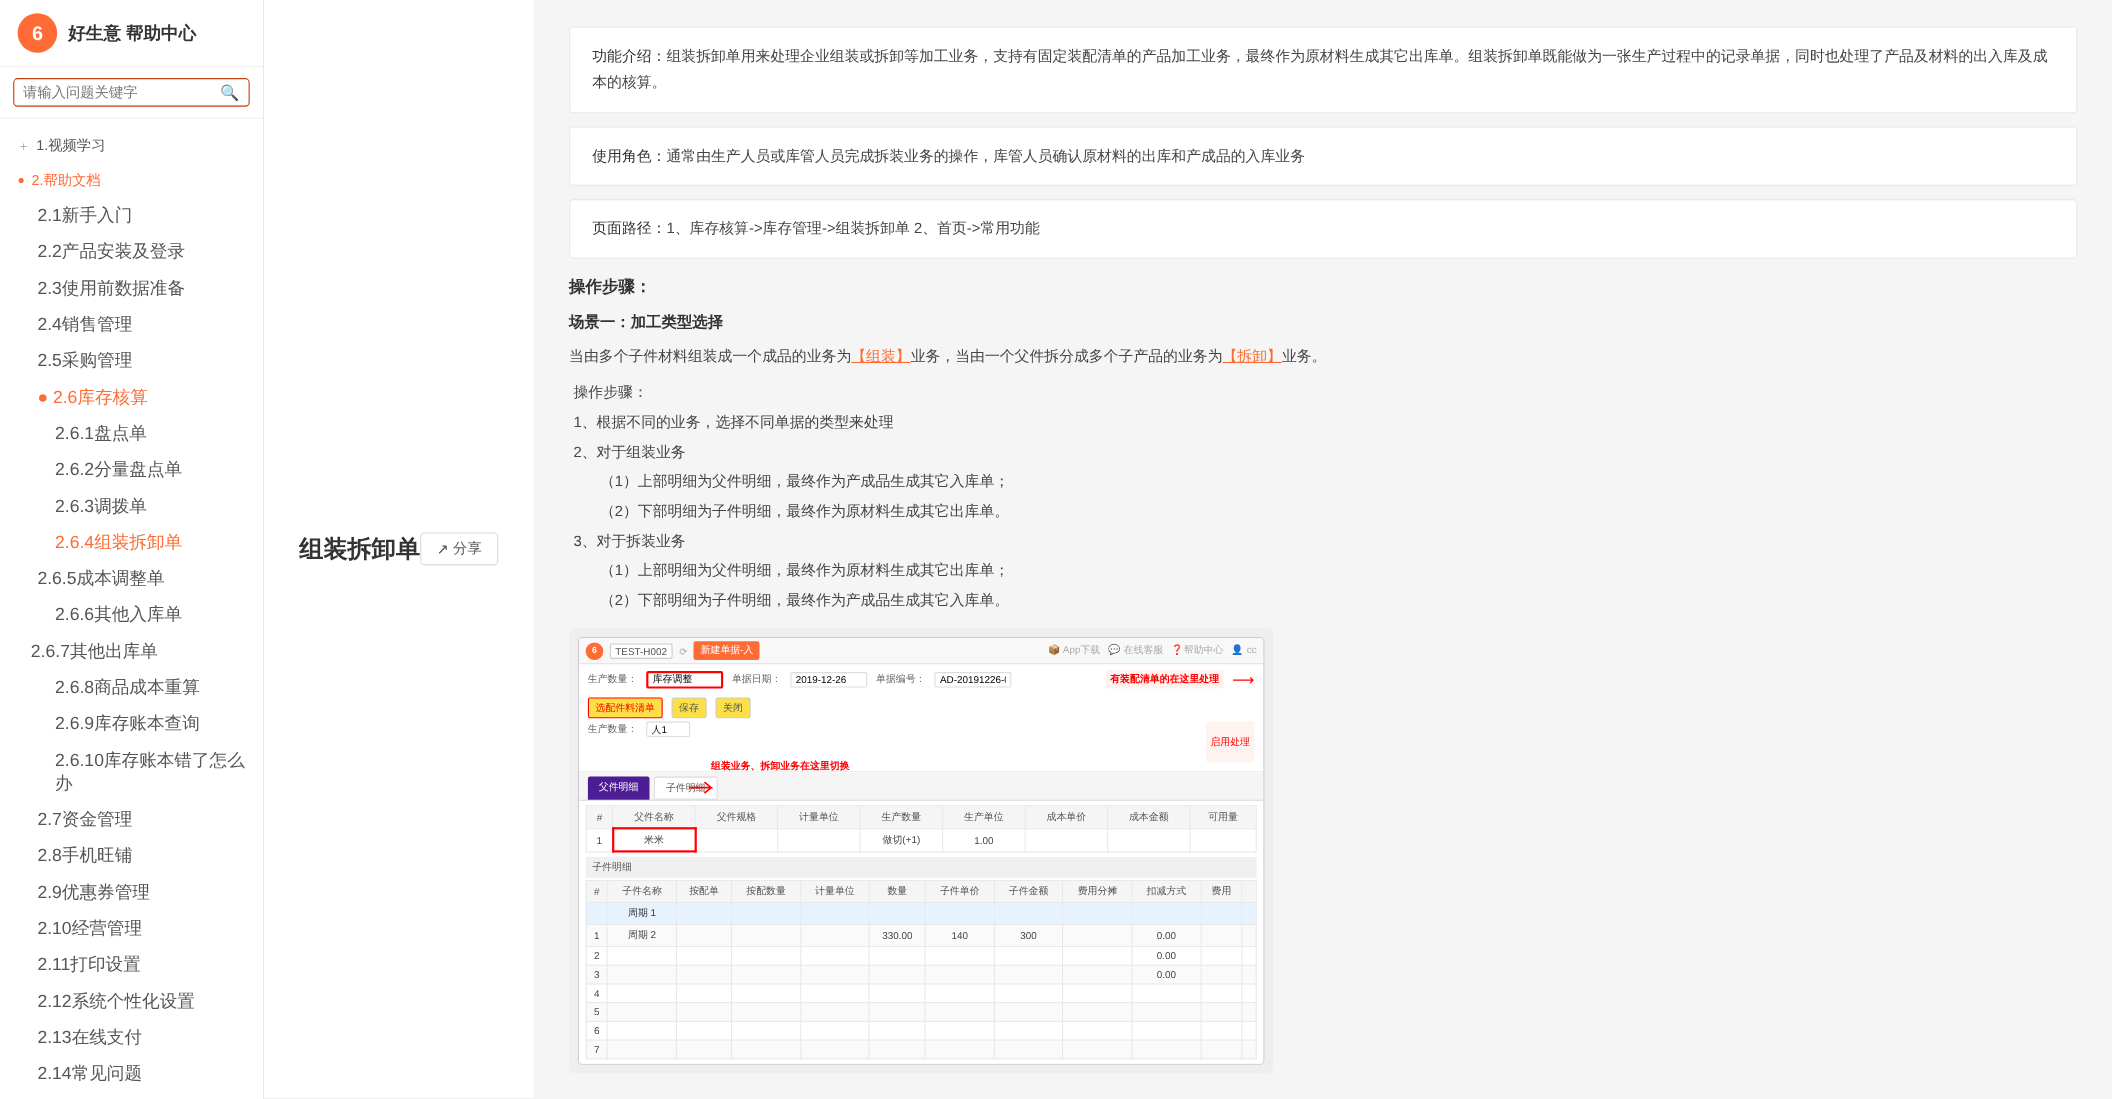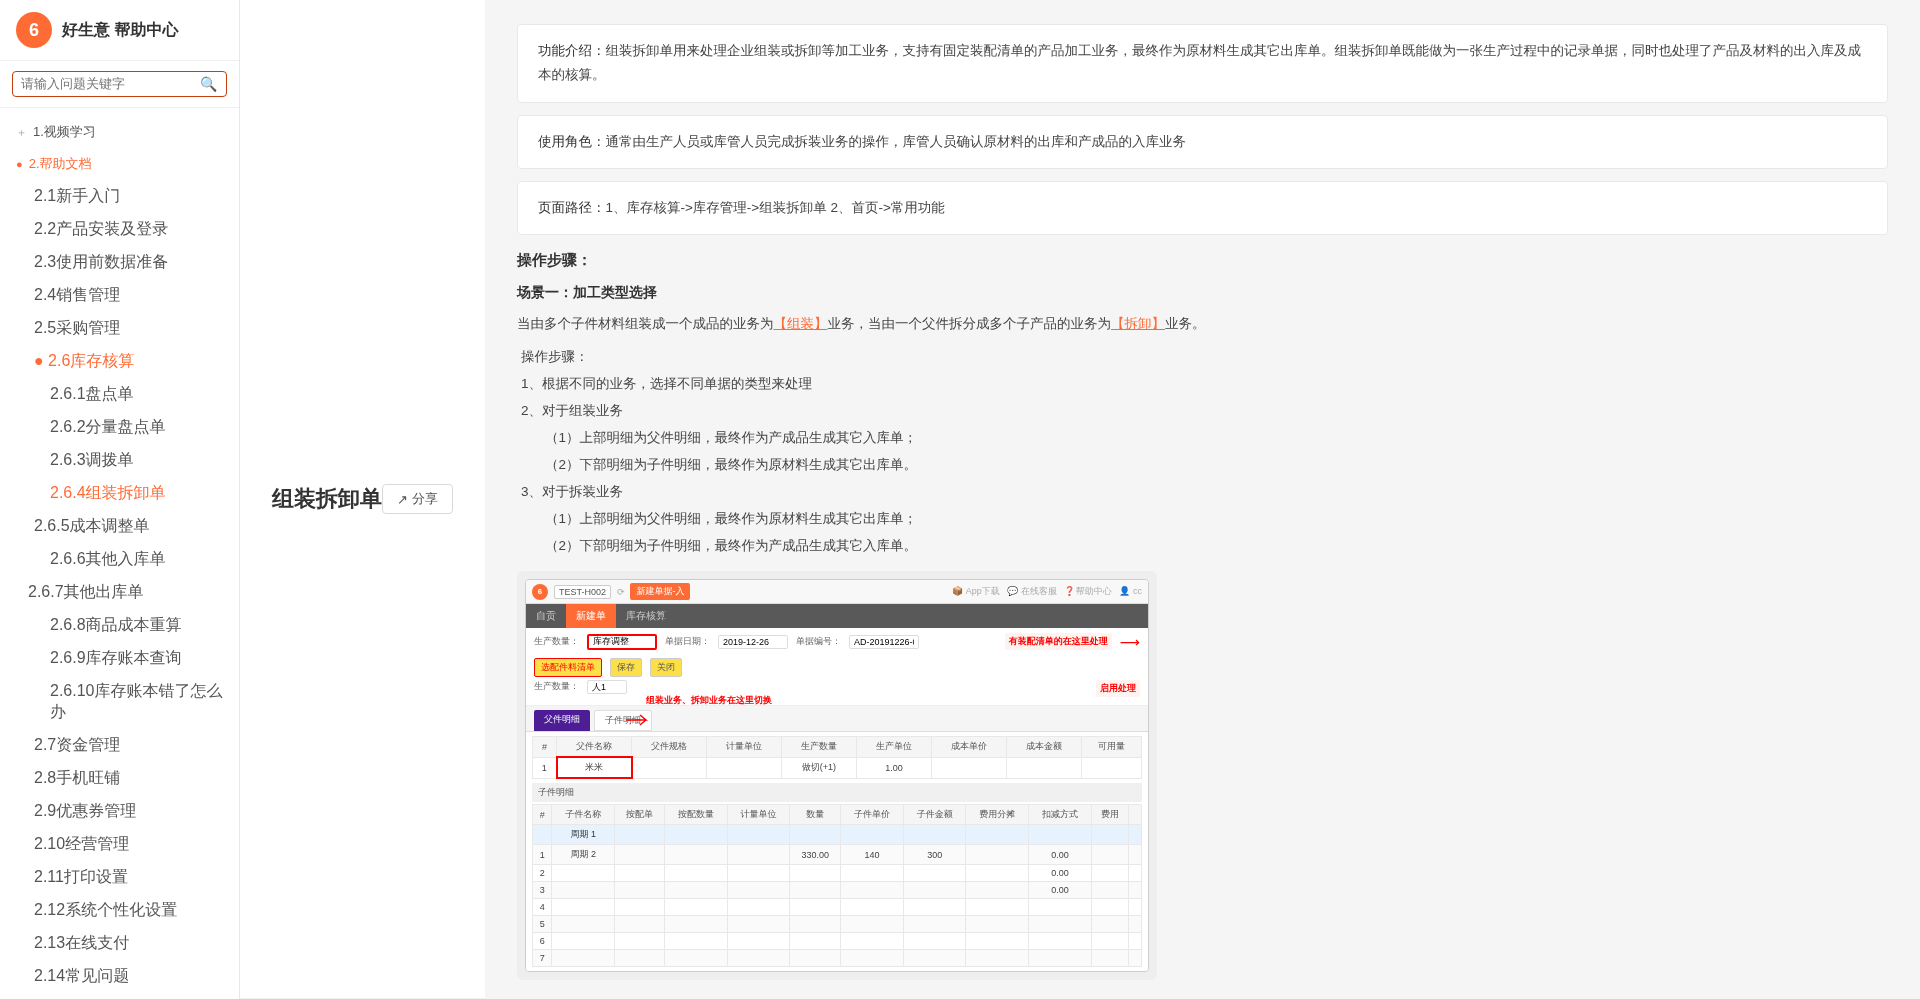--- a/index.html
+++ b/index.html
@@ -457,46 +457,41 @@
 
         <div class="ss-header-bar">
           <div class="ss-logo">6</div>
           <span class="ss-select">TEST-H002</span>
           <span style="font-size:9px;color:#aaa;">⟳</span>
           <button class="ss-btn-primary">新建单据-入</button>
           <span style="flex:1;"></span>
           <span style="font-size:9px;color:#aaa;">📦 App下载 &nbsp; 💬 在线客服 &nbsp; ❓帮助中心 &nbsp; 👤 cc</span>
         </div>
 
-        <div class="ss-nav">
-          <div class="ss-nav-item">自贡</div>
-          <div class="ss-nav-item active">新建单</div>
-          <div class="ss-nav-item">库存核算</div>
-        </div>
 
         <div class="ss-form-area" style="position:relative;">
           <div class="ss-form-row">
             <span class="ss-label">生产数量：</span>
             <input class="ss-input-red" type="text" value="库存调整" style="">
             <span class="ss-label">单据日期：</span>
             <input class="ss-input" type="text" value="2019-12-26" style="">
             <span class="ss-label">单据编号：</span>
             <input class="ss-input" type="text" value="AD-20191226-001" style="">
             <span style="flex:1;"></span>
             <span style="color:red;font-size:9px;font-weight:bold;background:#fff3f0;padding:2px 4px;border-radius:2px;">有装配清单的在这里处理</span>
             <span style="font-size:14px;color:red;">⟶</span>
             <button class="ss-btn-default" style="border-color:red;color:red;">选配件料清单</button>
             <button class="ss-btn-default">保存</button>
             <button class="ss-btn-default">关闭</button>
           </div>
           <div class="ss-form-row" style="align-items:flex-start;">
             <span class="ss-label">生产数量：</span>
             <input class="ss-input" type="text" value="人1" style="width: 40px;">
             <span style="flex:1;"></span>
-            <span style="color:red;font-size:9px;font-weight:bold;background:#fff3f0;padding:2px 4px;border-radius:2px;">启用处理</span>
+            <span style="color:red;font-size:9px;font-weight:normal;background:#fff3f0;padding:12px 4px;border-radius:2px;">启用处理</span>
           </div>
         </div>
 
         <div style="position:relative;">
           <div class="ss-tab-bar">
             <div class="ss-tab-active">父件明细</div>
             <div class="ss-tab-inactive">子件明细</div>
           </div>
           <div style="position:absolute;left:120px;top:-12px;color:red;font-size:9px;font-weight:bold;white-space:nowrap;">组装业务、拆卸业务在这里切换</div>
           <div style="position:absolute;left:100px;top:6px;">

